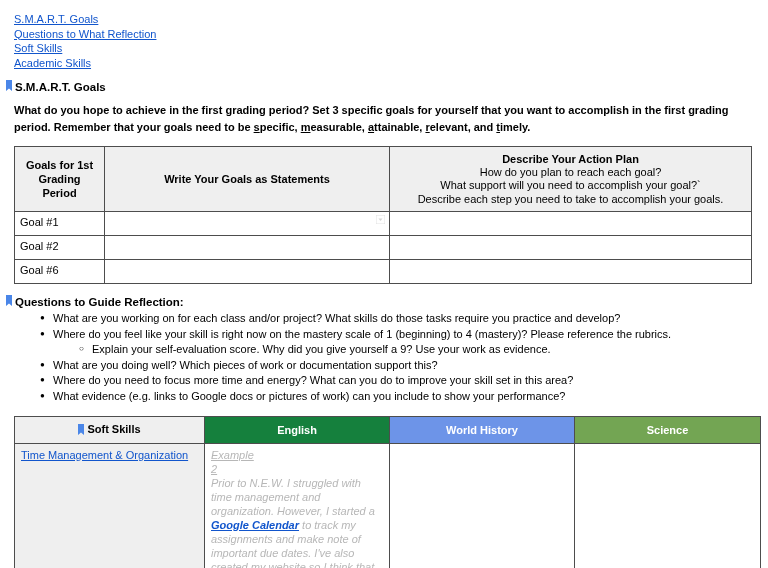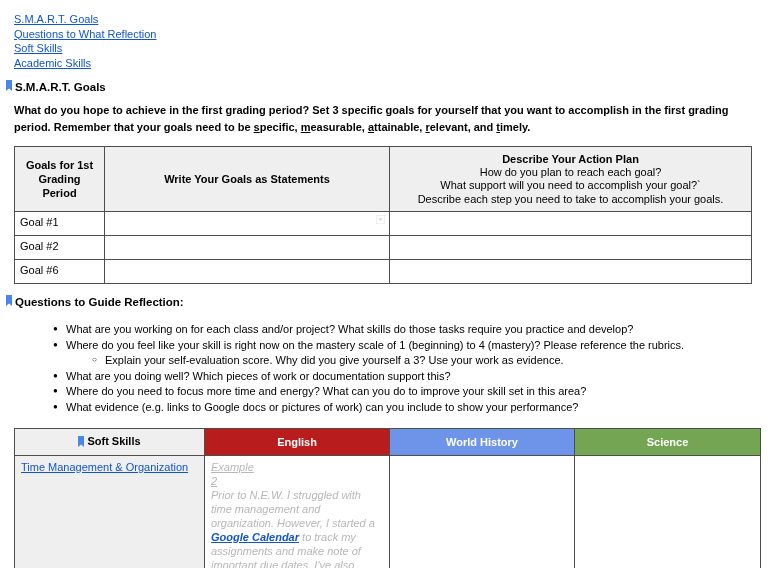--- a/index.html
+++ b/index.html
@@ -109,21 +109,21 @@
     width: 9px;
     height: 9px;
     opacity: .35;
     cursor: pointer;
   }
   .dd-arrow svg { display: block; }
 
   
   .bullets { margin: 0 0 12px 0; padding: 0; }
   .bullets ul {
-    margin: 13px;
+    margin: 0;
     padding-left: 26px;
     list-style: none;
   }
   .bullets li {
     font-size: 11px;
     line-height: 15.5px;
     position: relative;
     padding-left: 13px;
   }
   .bullets li::before {
@@ -168,21 +168,21 @@
 
   .th-soft {
     background: #efefef;
     color: #000000;
   }
   .th-soft .inner {
     display: inline-flex;
     align-items: center;
     justify-content: center;
   }
-  .th-english { background: #b91c1c; color: #ffffff; }
+  .th-english { background: #15803d; color: #ffffff; }
   .th-history { background: #6d94e8; color: #ffffff; }
   .th-science { background: #73a553; color: #ffffff; }
 
   .skill-cell {
     background: #efefef;
     height: 118px;
   }
   .skill-cell a {
     color: #1155cc;
     text-decoration: underline;
@@ -279,21 +279,21 @@
         </svg>
     </span>
     <span>Questions to Guide Reflection:</span>
   </div>
 
   <div class="bullets">
     <ul>
       <li><span>What are you working on for each class and/or project? What skills do those tasks require you practice and develop?</span></li>
       <li><span>Where do you feel like your skill is right now on the mastery scale of 1 (beginning) to 4 (mastery)? Please reference the rubrics.</span>
         <ul>
-          <li><span>Explain your self-evaluation score. Why did you give yourself a 3? Use your work as evidence.</span></li>
+          <li><span>Explain your self-evaluation score. Why did you give yourself a 9? Use your work as evidence.</span></li>
         </ul>
       </li>
       <li><span>What are you doing well? Which pieces of work or documentation support this?</span></li>
       <li><span>Where do you need to focus more time and energy? What can you do to improve your skill set in this area?</span></li>
       <li><span>What evidence (e.g. links to Google docs or pictures of work) can you include to show your performance?</span></li>
     </ul>
   </div>
 
   <table class="skills-table">
     <colgroup>

